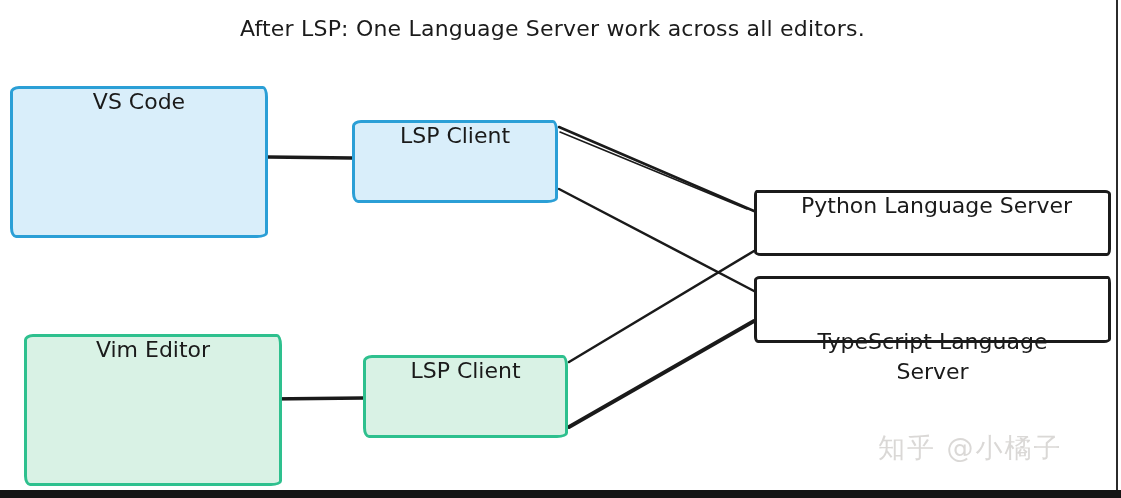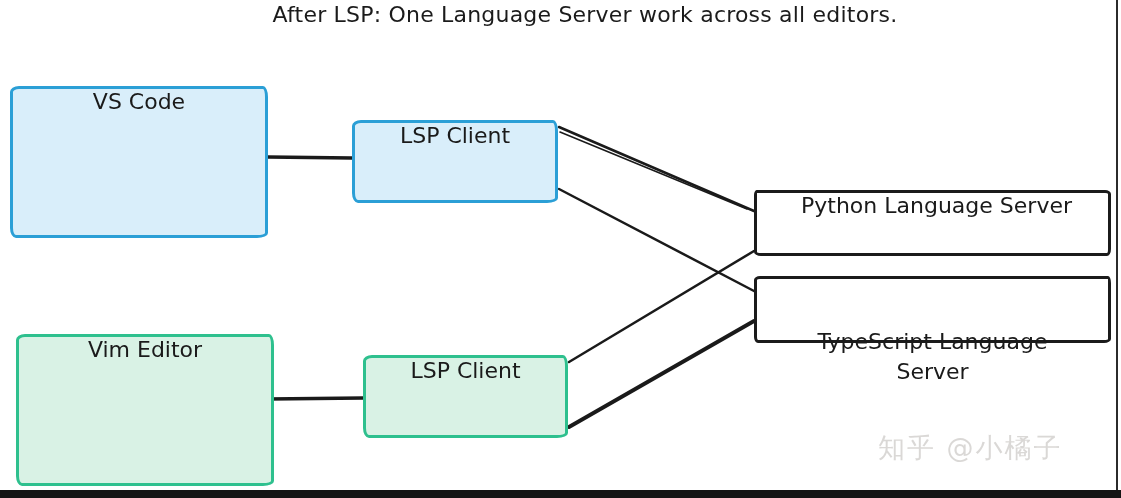--- a/index.html
+++ b/index.html
@@ -6,22 +6,21 @@
   .canvas{
     position:relative;
     width:1121px;height:498px;
     background:#ffffff;
     overflow:hidden;
     font-family:"DejaVu Sans","Liberation Sans",sans-serif;
     color:#1a1a1a;
   }
   .title{
     position:absolute;
-    left:240px;top:2px;width:690px;
-    text-align:center;
+    left:240px;top:16px;width:690px;
     font-size:22px;
     letter-spacing:0.2px;
     color:#1b1b1b;
   }
   .node{
     position:absolute;
     display:flex;align-items:flex-start;justify-content:center;
     box-sizing:border-box;
     font-size:22px;
     text-align:center;
@@ -33,21 +32,21 @@
   }
   .node-vscode{
     left:10px;top:86px;width:258px;height:152px;
     background:#d9eefa;border:3px solid #2b9fd6;
   }
   .node-lsp-top{
     left:352px;top:120px;width:206px;height:83px;
     background:#d9eefa;border:3px solid #2b9fd6;
   }
   .node-vim{
-    left:16px;top:334px;width:258px;height:152px;
+    left:24px;top:334px;width:258px;height:152px;
     background:#d9f2e5;border:3px solid #2ec08e;
   }
   .node-lsp-bottom{
     left:363px;top:355px;width:205px;height:83px;
     background:#d9f2e5;border:3px solid #2ec08e;
   }
   .node-python{
     left:754px;top:190px;width:357px;height:66px;
     background:#ffffff;border:3px solid #1b1b1b;
     border-radius:3px 6px 4px 7px / 5px 4px 7px 4px;

